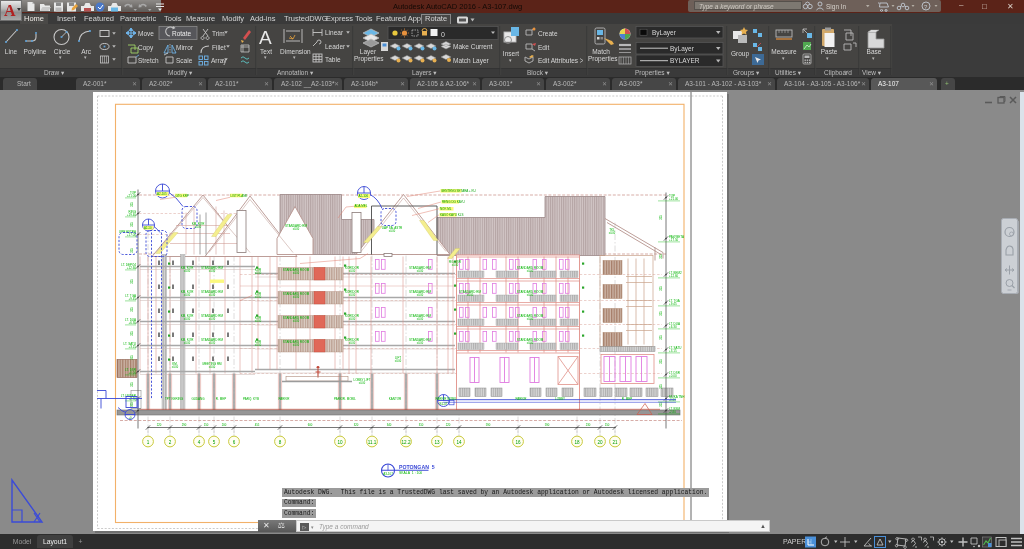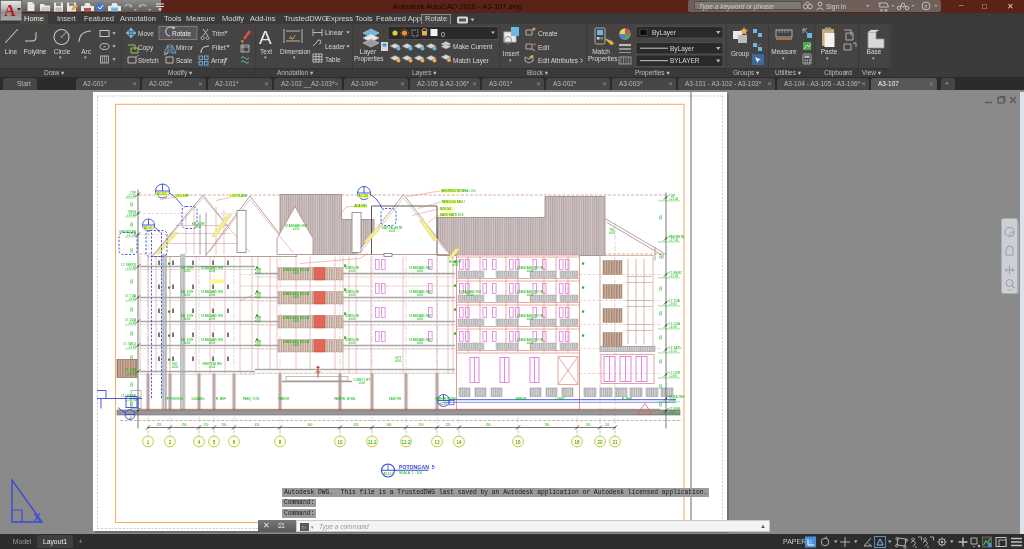--- a/index.html
+++ b/index.html
@@ -327,21 +327,21 @@
     <path d="M844 30 h7 v6 M846 33 h7 v7 h-7 z" fill="none" stroke="#b9b9b9" stroke-width="0.9"></path>
     <path d="M853 43 l3 0 l0 4 M844 44 h7 v6 h-7 z" fill="none" stroke="#b9b9b9" stroke-width="0.9"></path>
     <path d="M868 32 h8 v7 h8 v9 h-16 Z" fill="#d8d8d8" stroke="#9a9a9a" stroke-width="0.8"></path>
     <path d="M868 32 l3 -2 h8 l-3 2 Z" fill="#efefef" stroke="#9a9a9a" stroke-width="0.5"></path>
   </svg>
 
 <div id="tabrow">
   <span class="rtab" id="tab-home" style="left:20px;">Home</span>
   <span class="rtab" style="left:57px;">Insert</span>
   <span class="rtab" style="left:84px;">Featured</span>
-  <span class="rtab" style="left:120px;">Annotation</span>
+  <span class="rtab" style="left:120px;">Parametric</span>
   <span class="rtab" style="left:164px;">Tools</span>
   <span class="rtab" style="left:186px;">Measure</span>
   <span class="rtab" style="left:222px;">Modify</span>
   <span class="rtab" style="left:250px;">Add-ins</span>
   <span class="rtab" style="left:284px;">TrustedDWG</span>
   <span class="rtab" style="left:326px;">Express Tools</span>
   <span class="rtab" style="left:376px;">Featured Apps</span>
   <span class="rtab" id="tab-layout" style="left:421px;">Rotate</span>
   <svg class="abs" style="left:456px;top:2.5px;" width="20" height="8" viewBox="0 0 20 8">
       <rect x="1" y="0.5" width="11" height="7" rx="1.5" fill="#d8d8d8"></rect>

